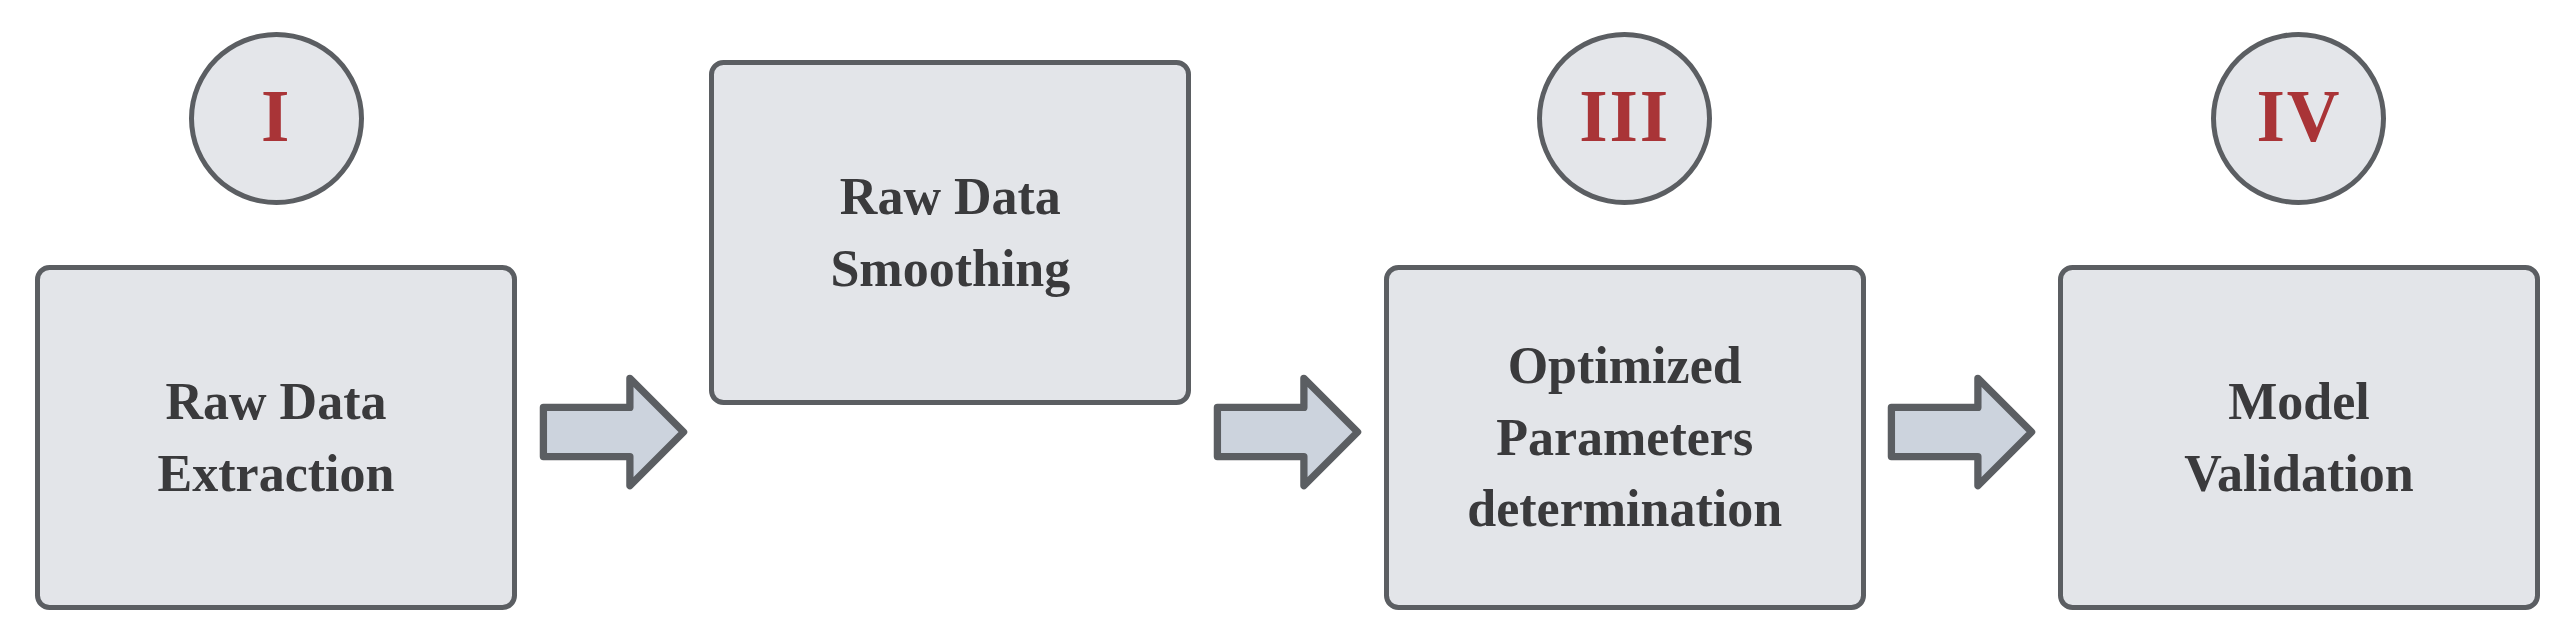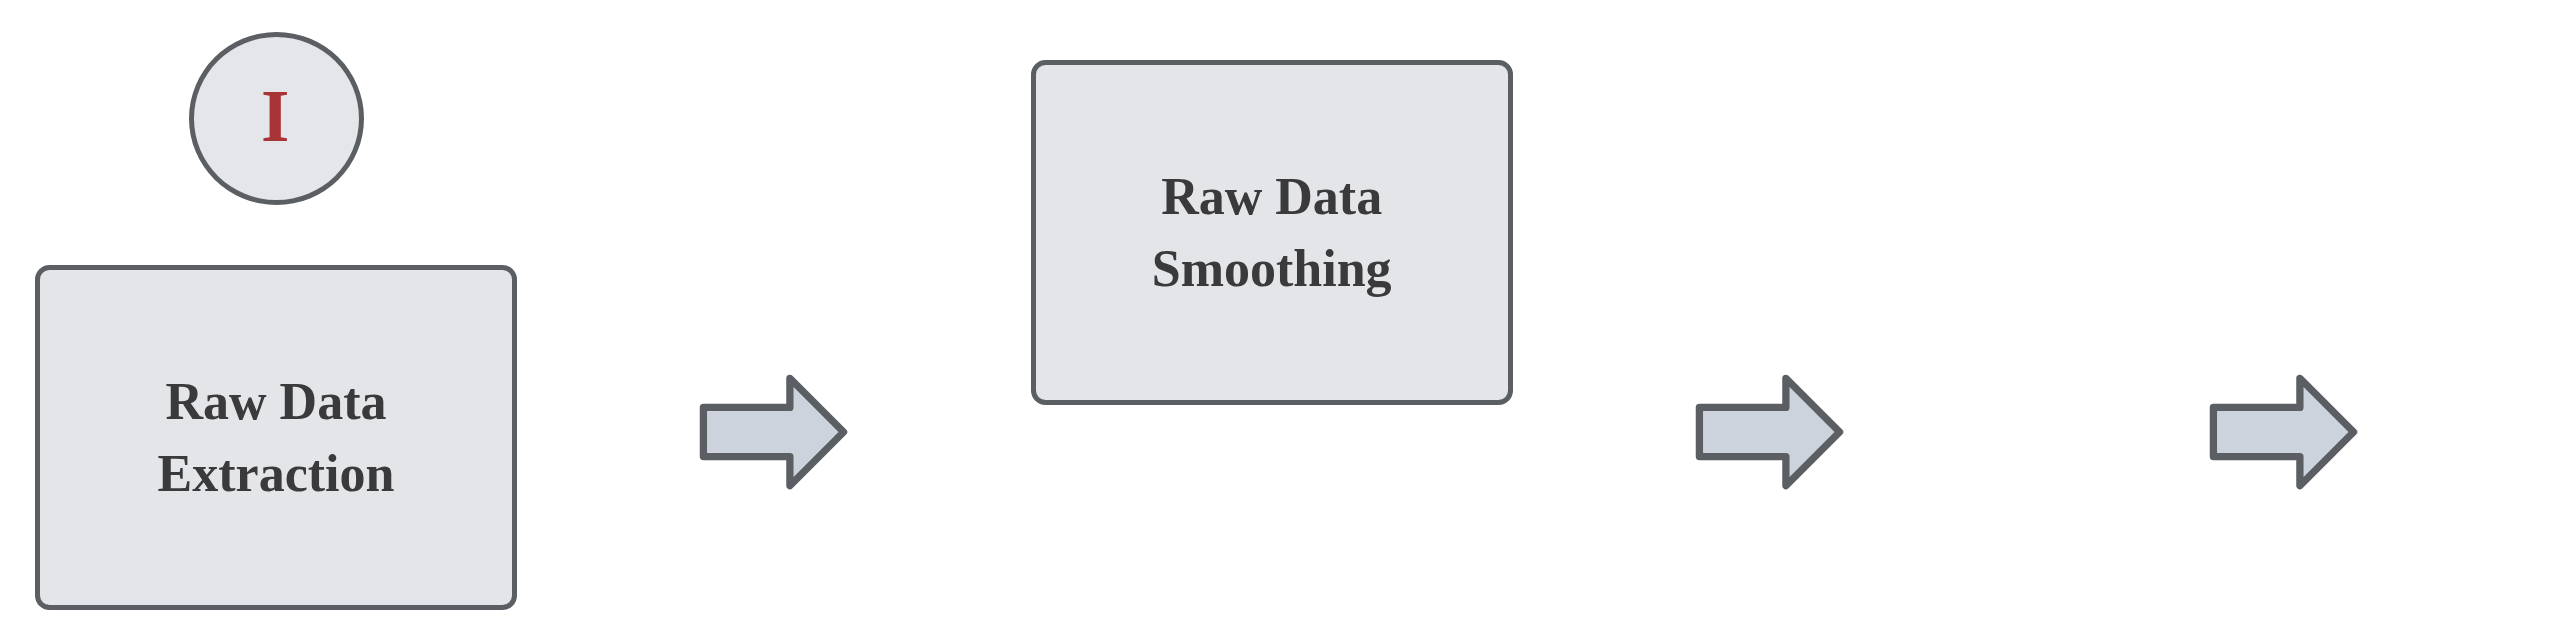--- a/index.html
+++ b/index.html
@@ -105,22 +105,41 @@
 Smoothing</span>
     </div>
   </div>
 
   <div class="gap">
     <svg class="arrow-svg" width="155" height="122" viewBox="0 0 170 134">
       <path d="M 8 40 H 103 V 8 L 162 67 L 103 126 V 94 H 8 Z" fill="#ccd3dd" stroke="#5b5e62" stroke-width="8" stroke-linejoin="round" stroke-linecap="round"></path>
     </svg>
   </div>
 
+  <div class="step">
+    <div class="circle">
+      <span class="numeral">III</span>
+    </div>
+    <div class="box">
+      <span class="label">Optimized
+Parameters
+determination</span>
+    </div>
+  </div>
 
   <div class="gap">
     <svg class="arrow-svg" width="155" height="122" viewBox="0 0 170 134">
       <path d="M 8 40 H 103 V 8 L 162 67 L 103 126 V 94 H 8 Z" fill="#ccd3dd" stroke="#5b5e62" stroke-width="8" stroke-linejoin="round" stroke-linecap="round"></path>
     </svg>
   </div>
 
+  <div class="step">
+    <div class="circle">
+      <span class="numeral">IV</span>
+    </div>
+    <div class="box">
+      <span class="label">Model
+Validation</span>
+    </div>
+  </div>
 
 </div>
 
 
 </body></html>

